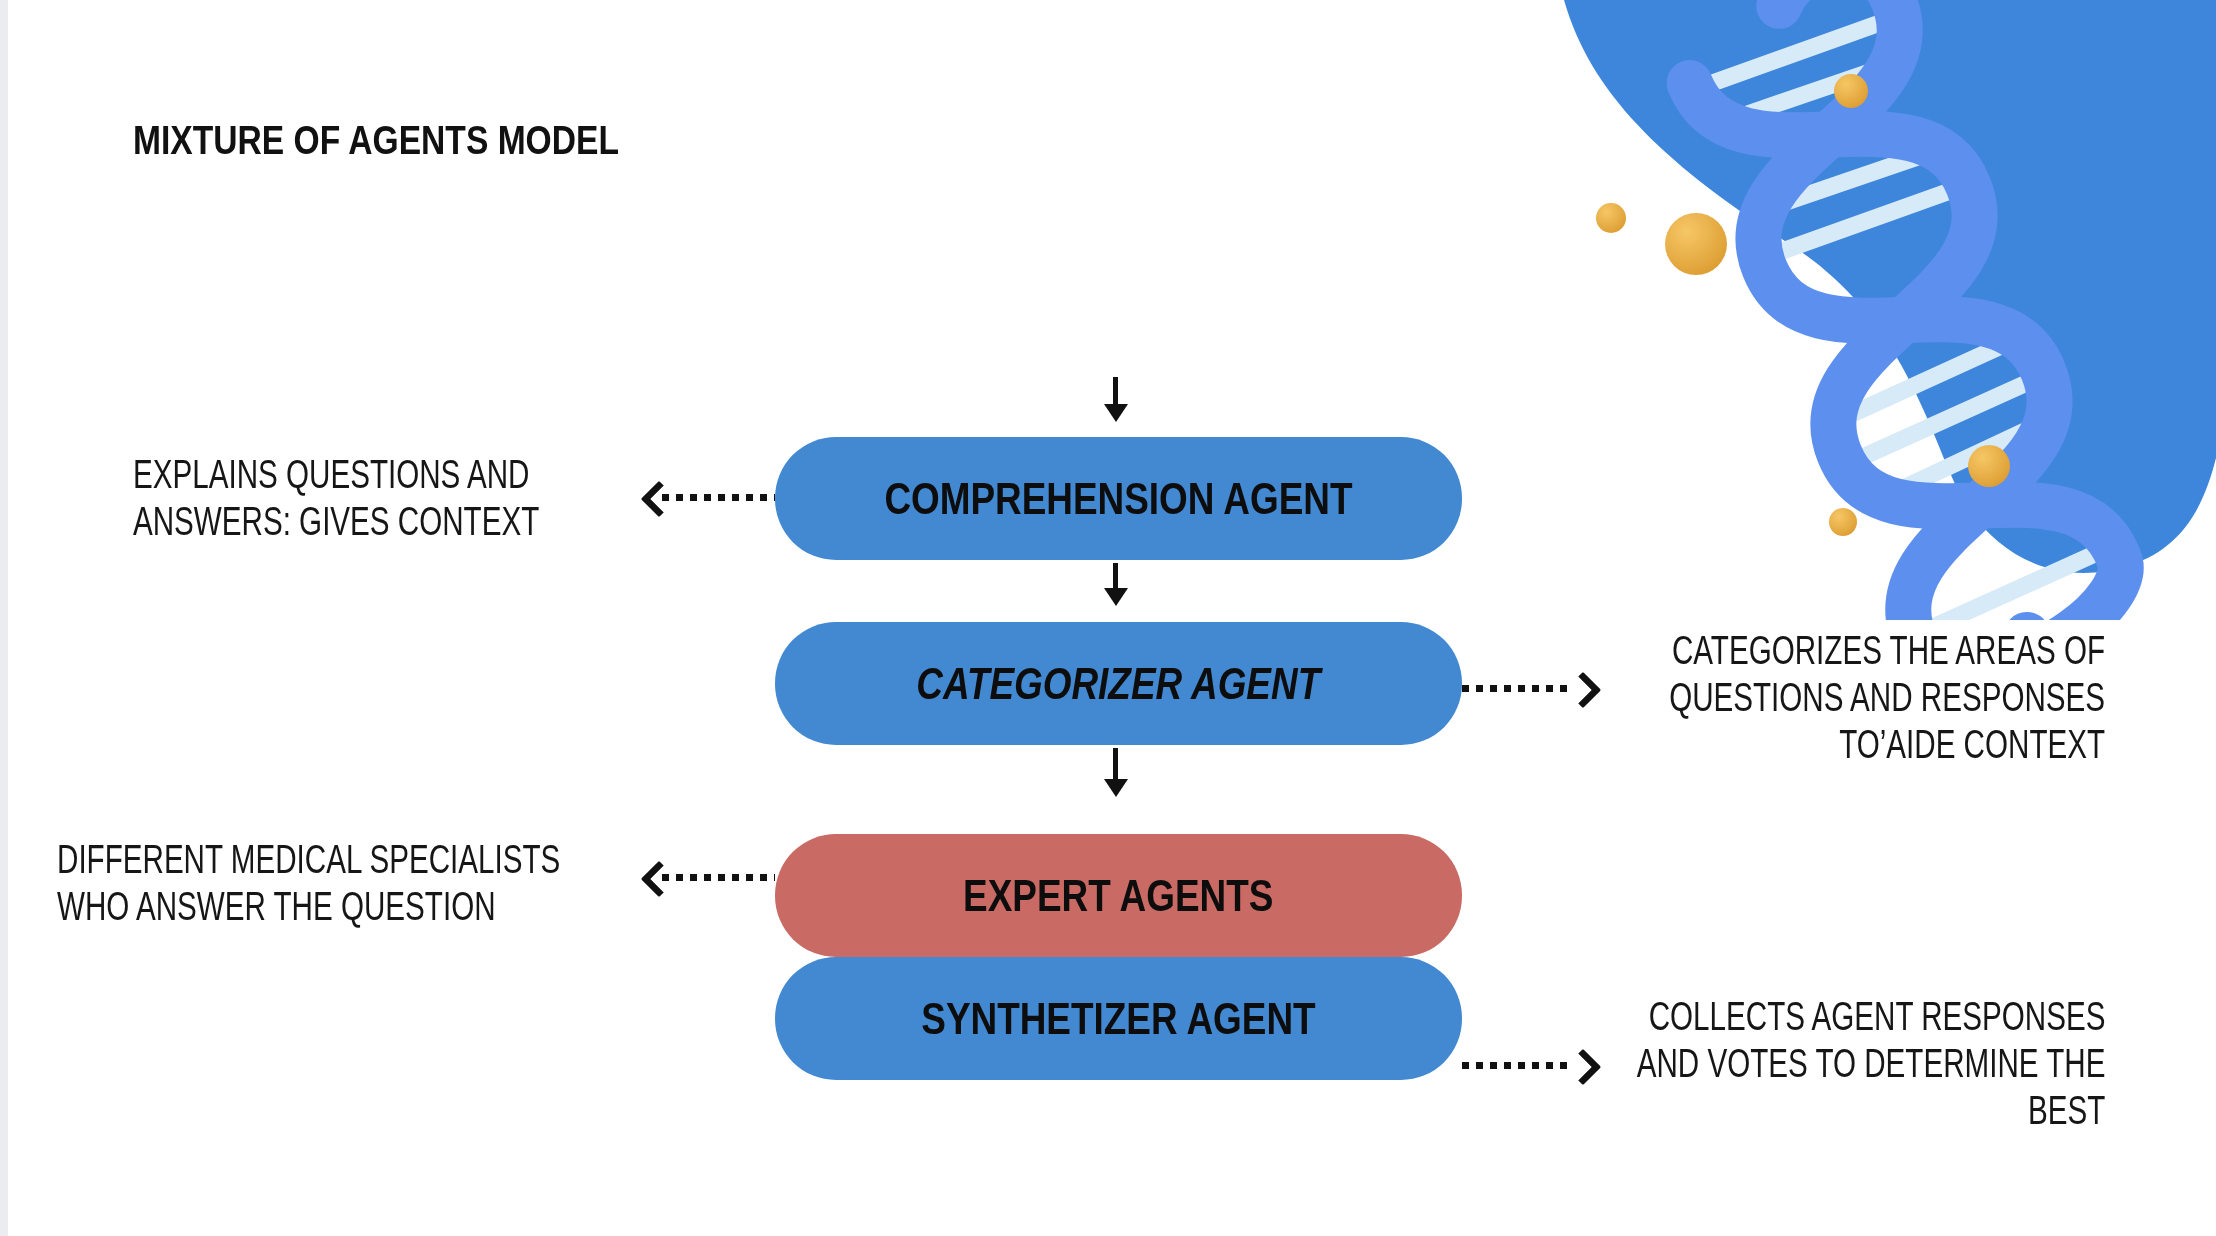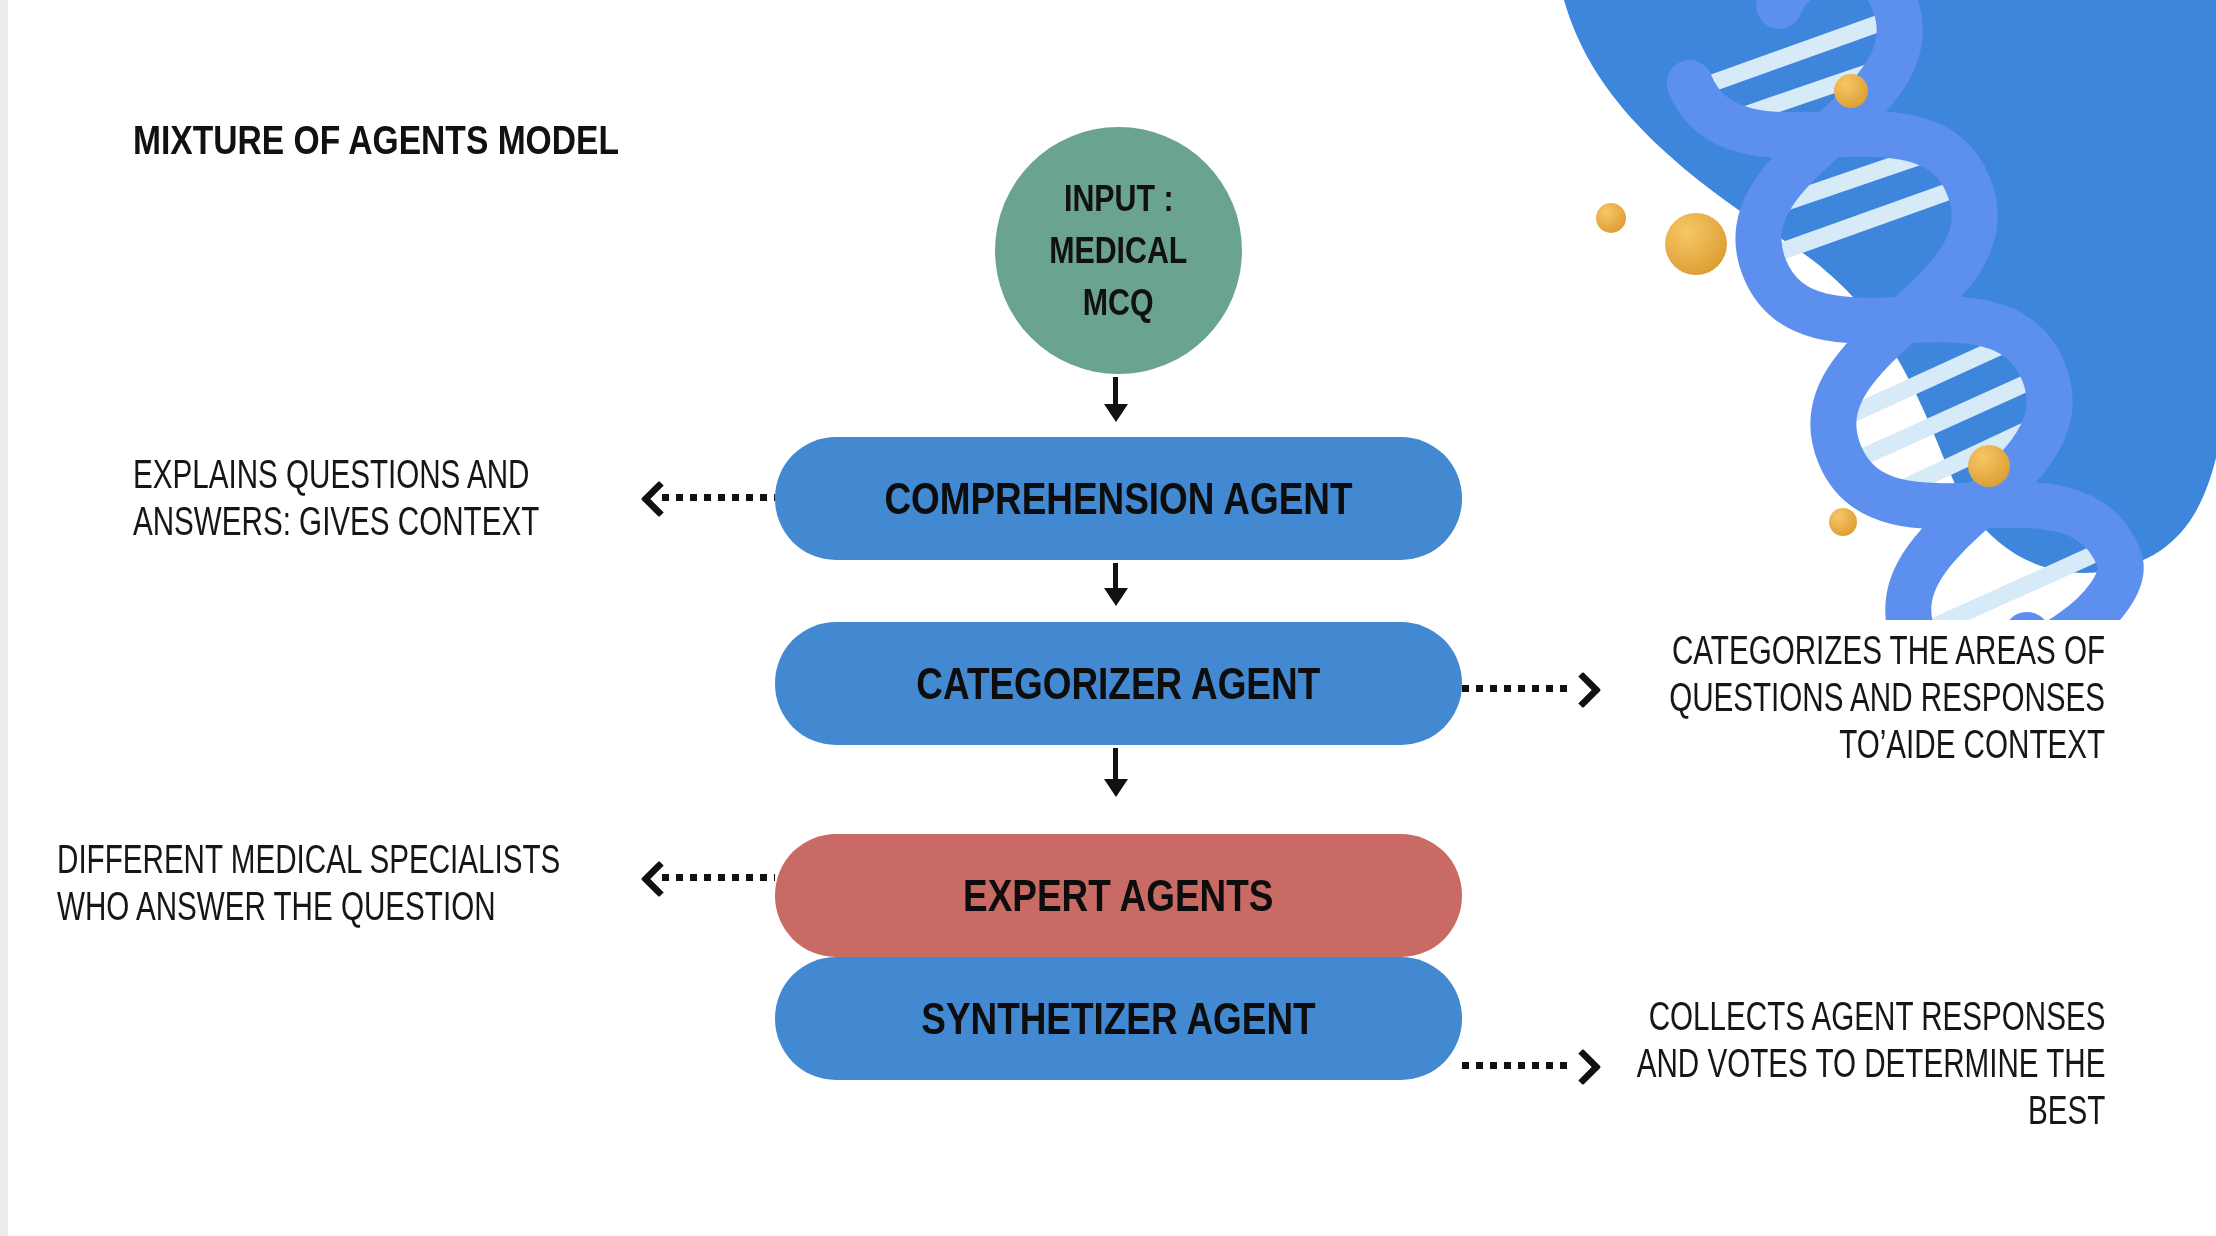--- a/index.html
+++ b/index.html
@@ -96,35 +96,30 @@
         <path d="M -110,-300 C -110,-180 110,-220 110,-100 C 110,20 -110,-20 -110,100 C -110,220 110,180 110,300 C 112,350 -40,376 -4,338"></path>
       </g>
     </g>
     <circle cx="315" cy="91" r="17" fill="url(#gold)"></circle>
     <circle cx="75" cy="218" r="15" fill="url(#gold)"></circle>
     <circle cx="160" cy="244" r="31" fill="url(#gold)"></circle>
     <circle cx="453" cy="466" r="21" fill="url(#gold)"></circle>
     <circle cx="307" cy="522" r="14" fill="url(#gold)"></circle>
   </svg>
 
-  <div class="circle">
-    <div class="ln">INPUT :</div>
-    <div class="ln">MEDICAL</div>
-    <div class="ln">MCQ</div>
-  </div>
 
   <div class="varrow" style="top:377px;height:40px;"></div>
   <div class="varrow" style="top:563px;height:38px;"></div>
   <div class="varrow" style="top:748px;height:44px;"></div>
   <div class="varrow" style="top:938px;height:44px;"></div>
 
   <div class="node blue" style="top:437px;">
     <span class="lbl">COMPREHENSION AGENT</span>
   </div>
-  <div class="node blue" style="top:622px;">
+  <div class="node blue" style="top:622px;font-style:italic;">
     <span class="lbl">CATEGORIZER AGENT</span>
   </div>
   <div class="node red" style="top:812px;">
     <span class="lbl">EXPERT AGENTS</span>
   </div>
   <div class="node blue" style="top:957px;">
     <span class="lbl">SYNTHETIZER AGENT</span>
   </div>
 
   <div class="dotline" style="left:662px;width:113px;top:494px;"></div>

